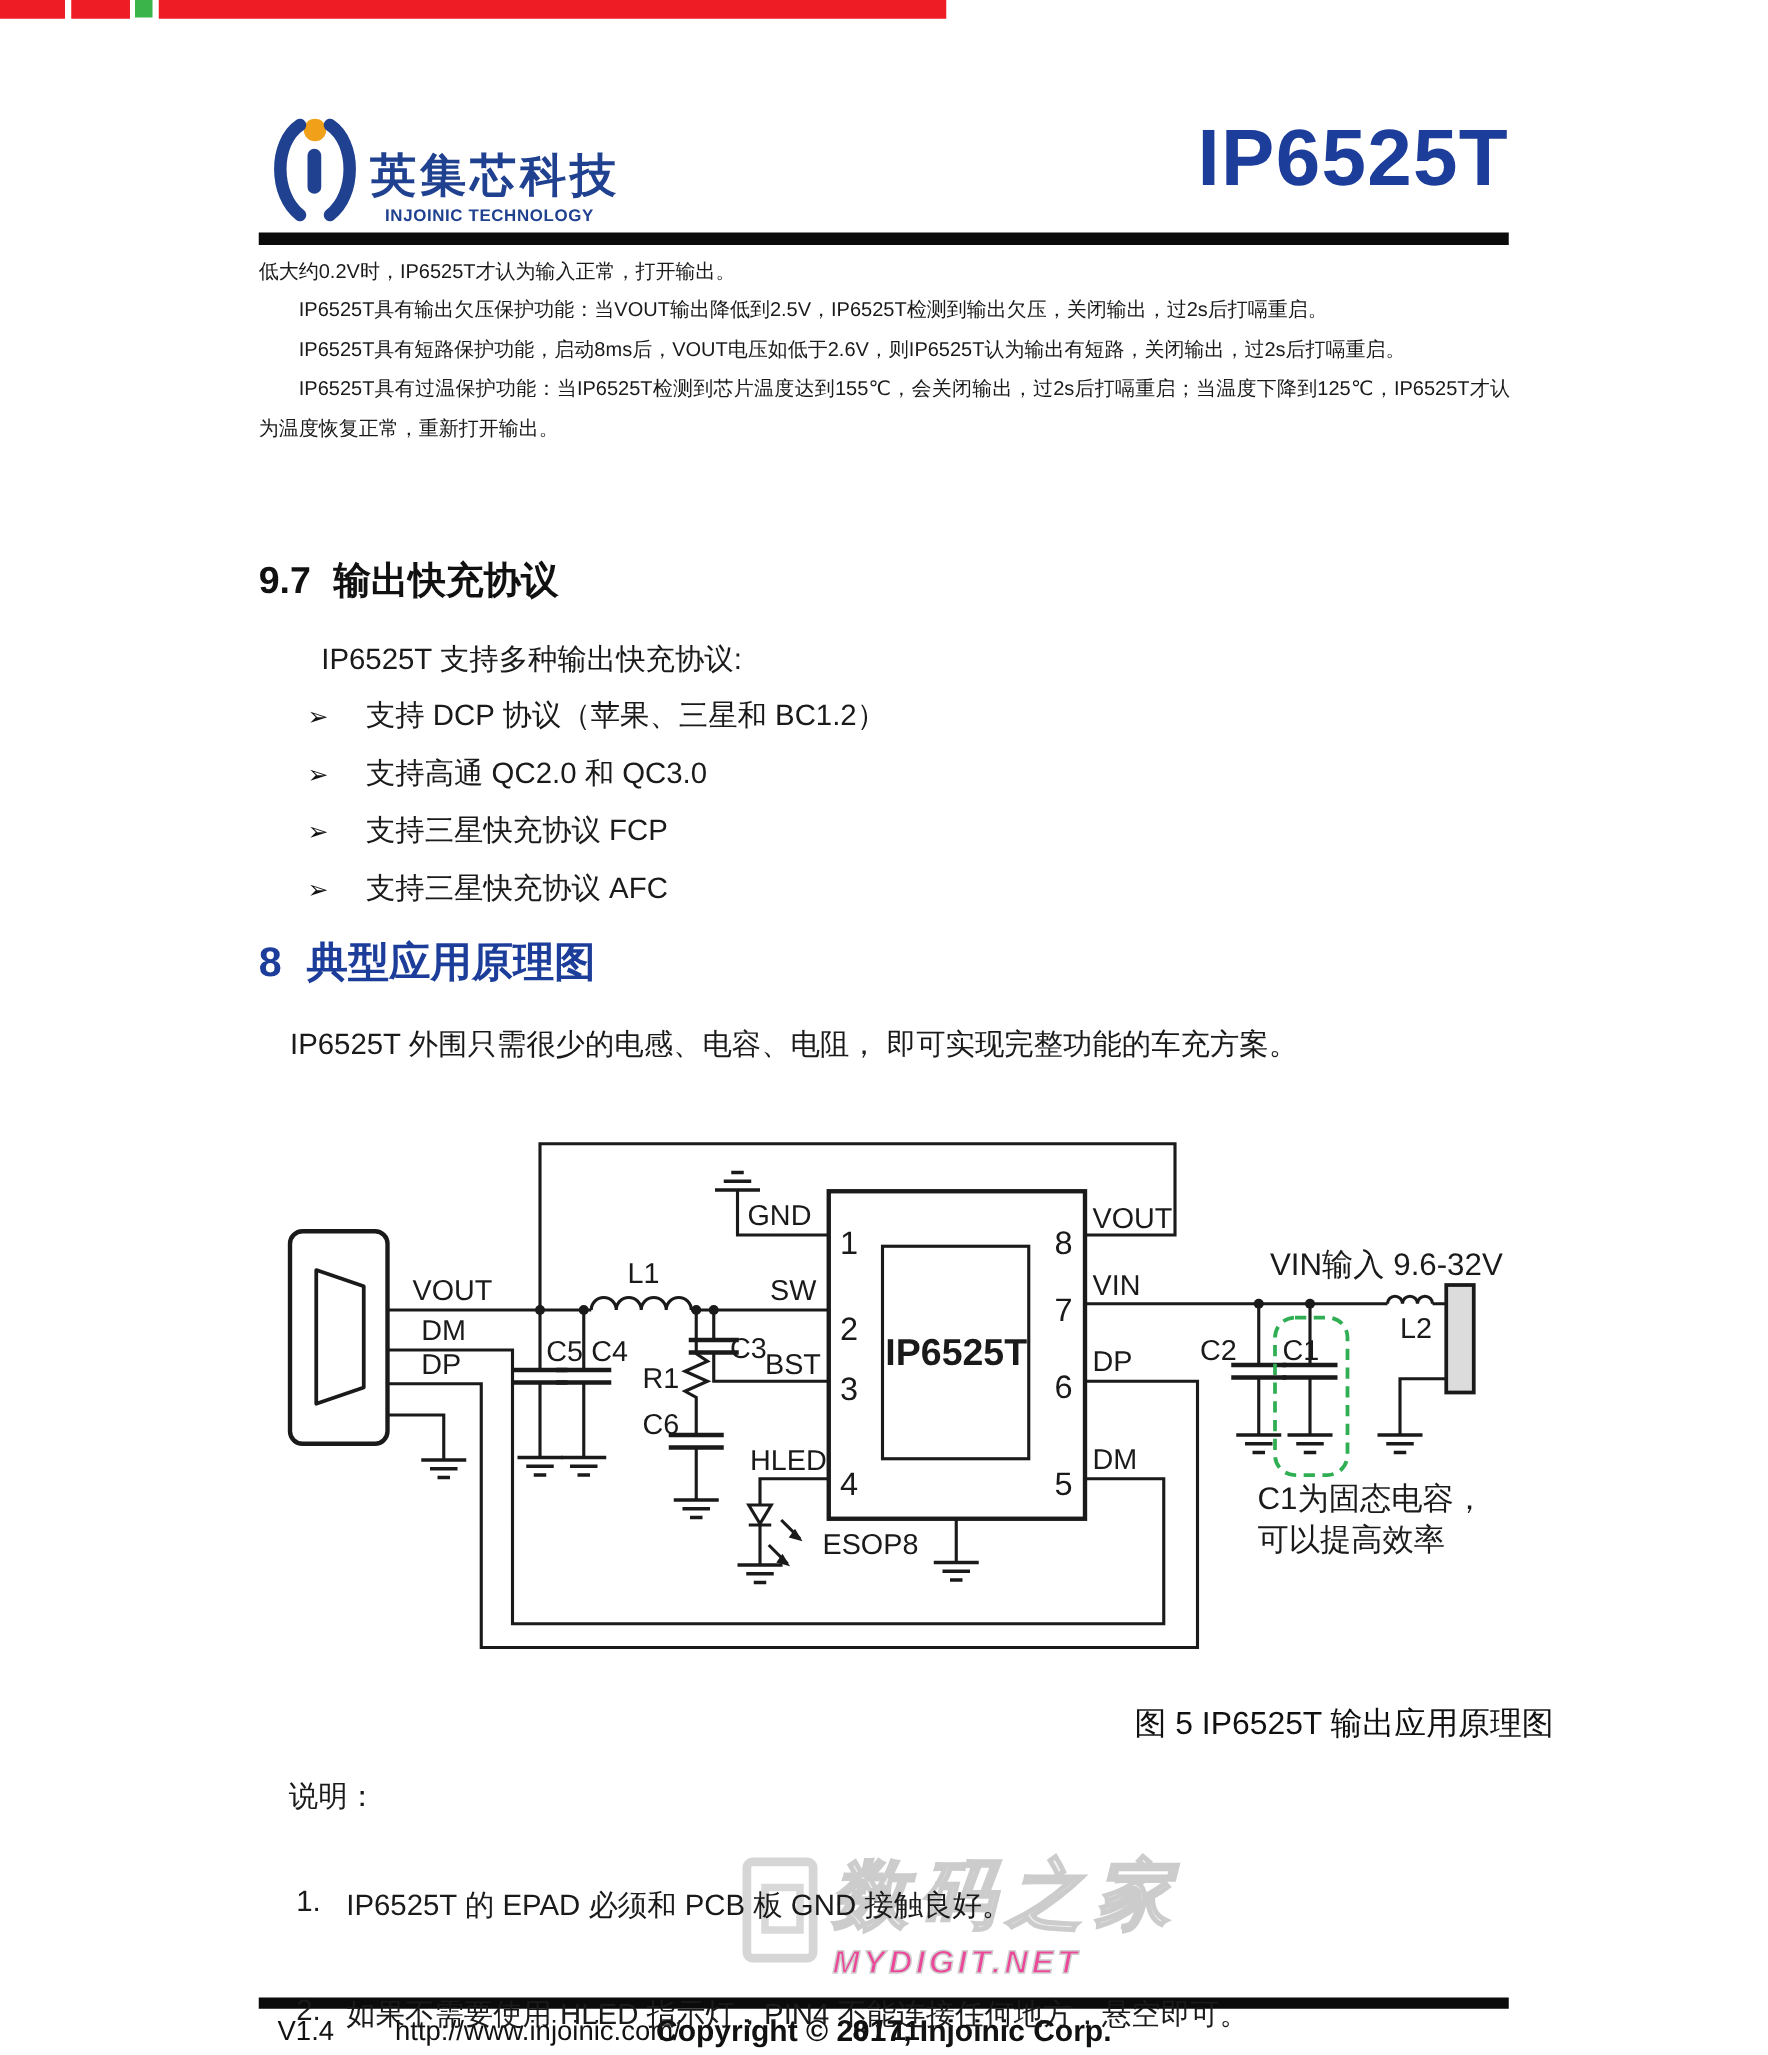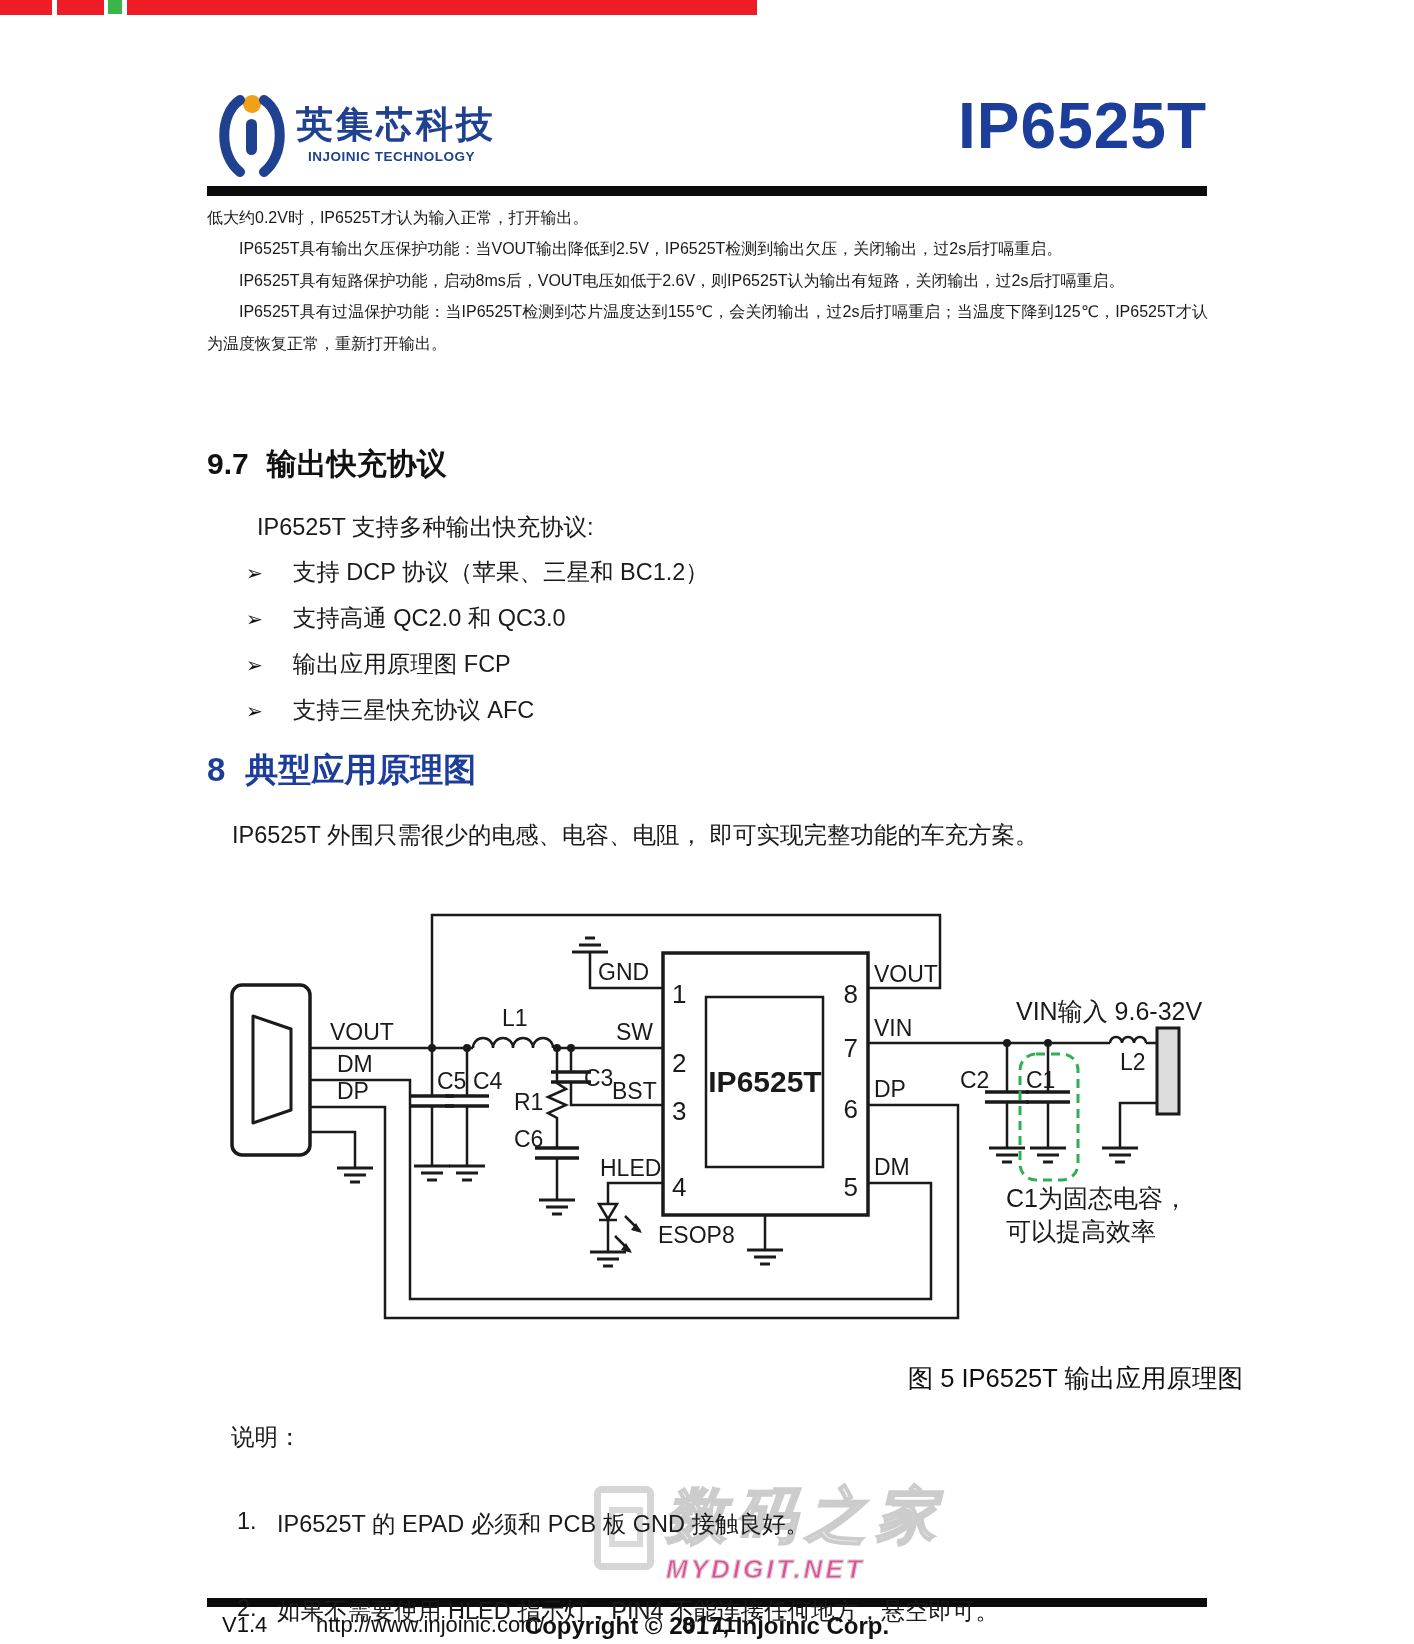--- a/index.html
+++ b/index.html
@@ -8,21 +8,21 @@
   
   .artifact{position:absolute;top:0;height:15px;}
   .a-red1{left:0;width:52px;background:#ee1c25;}
   .a-red2{left:57px;width:47px;background:#ee1c25;}
   .a-green{left:108px;width:14px;height:14px;background:#3bb54a;}
   .a-red3{left:127px;width:630px;background:#ee1c25;}
   
   .logo-wrap{position:absolute;left:214px;top:92px;display:flex;align-items:flex-start;}
   .logo-mark{width:74px;height:86px;}
   .brand-col{margin-left:8px;padding-top:14px;}
-  .brand-cn{font-size:37px;font-weight:bold;color:#20418f;letter-spacing:3px;line-height:1;}
+  .brand-cn{font-size:37px;font-weight:bold;color:#20418f;letter-spacing:3px;line-height:1;margin-top:16px;}
   .brand-en{font-size:13.5px;font-weight:bold;color:#20418f;letter-spacing:0.5px;margin-top:6px;padding-left:12px;}
   .part-no{position:absolute;top:88px;left:207px;width:1000px;text-align:right;
            font-size:64px;font-weight:bold;color:#1c3d99;letter-spacing:1px;line-height:1.2;}
   .rule{position:absolute;left:207px;width:1000px;height:10px;background:#0b0b0b;}
   .rule-top{top:186px;}
   .rule-bottom{top:1598px;height:9px;}
   
   .body-text{position:absolute;left:207px;top:202px;width:1001px;font-size:16px;line-height:31.4px;text-align:justify;}
   .body-text p{margin:0;}
   .body-text p.ind{text-indent:2em;}
@@ -112,21 +112,21 @@
     <div class="bullet-row">
       <span class="bullet-glyph">➢</span>
       <span class="bullet-text">支持 DCP 协议（苹果、三星和 BC1.2）</span>
     </div>
     <div class="bullet-row">
       <span class="bullet-glyph">➢</span>
       <span class="bullet-text">支持高通 QC2.0 和 QC3.0</span>
     </div>
     <div class="bullet-row">
       <span class="bullet-glyph">➢</span>
-      <span class="bullet-text">输出应用原理图 FCP</span>
+      <span class="bullet-text">支持三星快充协议 FCP</span>
     </div>
     <div class="bullet-row">
       <span class="bullet-glyph">➢</span>
       <span class="bullet-text">支持三星快充协议 AFC</span>
     </div>
   </div>
 
   <div class="h10">
     <span class="hnum">8</span><span>典型应用原理图</span>
   </div>

